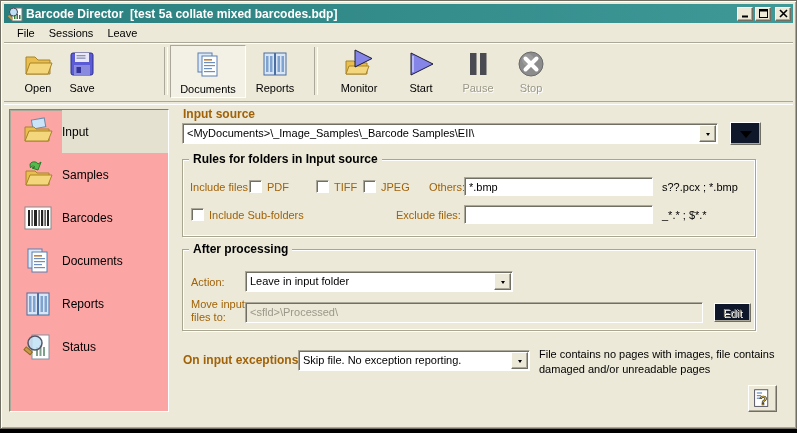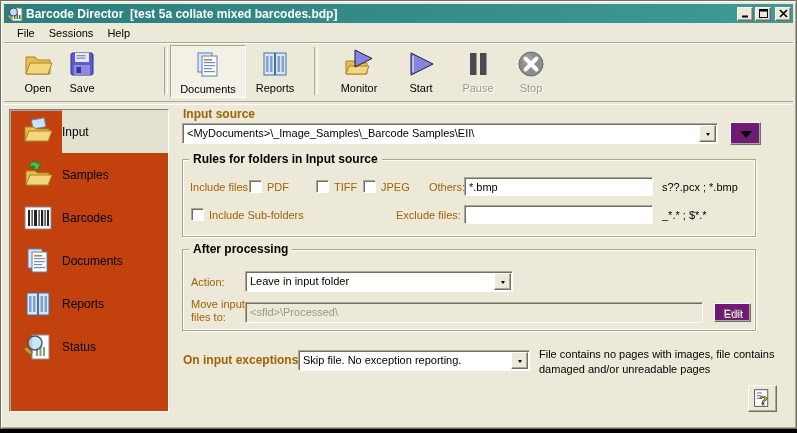--- a/index.html
+++ b/index.html
@@ -23,21 +23,21 @@
   .toolbar{position:absolute;left:3px;top:42px;right:3px;height:58px;}
   .tbtn{position:absolute;top:2px;height:53px;display:flex;flex-direction:column;align-items:center;justify-content:flex-start;padding-top:3px;box-sizing:border-box;}
   .tbtn .ticon{width:32px;height:32px;display:block;}
   .tbtn .ticon svg{width:32px;height:32px;display:block;}
   .tbtn .tlabel{font-size:11px;margin-top:2px;color:#000;}
   .tbtn.disabled .tlabel{color:#9B988A;text-shadow:1px 1px 0 #fff;}
   .tbtn.selected{background:#F3F1E6;border:1px solid;border-color:#ACA899 #fff #fff #ACA899;}
   .tsep{position:absolute;top:4px;height:48px;width:2px;border-left:1px solid #ACA899;border-right:1px solid #fff;}
   .toolbar-groove{position:absolute;left:3px;top:100px;right:3px;height:2px;border-top:1px solid #ACA899;border-bottom:1px solid #fff;}
   
-  .sidebar{position:absolute;left:8px;top:108px;width:160px;height:303px;background:#c2410c;
+  .sidebar{position:absolute;left:8px;top:108px;width:160px;height:303px;background:#fca5a5;
     border:1px solid;border-color:#808080 #fff #fff #808080;box-shadow:inset 1px 1px 0 #ACA899;box-sizing:border-box;}
   .side-item{height:43px;display:flex;align-items:center;cursor:default;}
   .side-item .sicon{width:32px;height:32px;margin:0 8px 0 12px;flex:0 0 auto;}
   .side-item .sicon svg{width:32px;height:32px;display:block;}
   .side-item .slabel-wrap{flex:1;height:100%;display:flex;align-items:center;}
   .side-item .slabel{font-size:12px;color:#000;}
   .side-item.selected .slabel-wrap{background:#E5E1D0;}
   
   .lbl{position:absolute;font-size:11px;color:#a16207;white-space:nowrap;}
   .lbl.bold{font-weight:bold;font-size:12px;}
@@ -46,21 +46,21 @@
   .combo{position:absolute;background:#fff;border:1px solid;border-color:#ACA899 #fff #fff #ACA899;
     box-shadow:inset 1px 1px 0 #716F64;box-sizing:border-box;display:flex;align-items:stretch;}
   .combo .ctext{flex:1;font-size:11px;padding:3px 2px 0 4px;white-space:nowrap;overflow:hidden;}
   .combo .cbtn{width:15px;margin:1px;background:#ECE9D8;border:1px solid;border-color:#fff #716F64 #716F64 #fff;
     box-shadow:inset -1px -1px 0 #ACA899;display:flex;align-items:center;justify-content:center;}
   .tri{width:0;height:0;border:3px solid transparent;border-top:4px solid #000;margin-top:4px;}
   .checkbox{position:absolute;width:13px;height:13px;background:#fff;border:1px solid;border-color:#ACA899 #fff #fff #ACA899;
     box-shadow:inset 1px 1px 0 #716F64;box-sizing:border-box;}
   .groupbox{position:absolute;border:1px solid #A9A58E;box-shadow:inset 1px 1px 0 #fff,inset -1px -1px 0 #fff,1px 1px 0 #fff;box-sizing:border-box;}
   .groupbox .legend{position:absolute;top:-8px;left:6px;background:#ECE9D8;padding:0 4px;font-weight:bold;font-size:12px;white-space:nowrap;}
-  .push-btn{position:absolute;background:#701a75;border:1px solid;border-color:#fff #716F64 #716F64 #fff;
+  .push-btn{position:absolute;background:#0f172a;border:1px solid;border-color:#fff #716F64 #716F64 #fff;
     box-shadow:inset -1px -1px 0 #ACA899;font-size:11px;display:flex;align-items:center;justify-content:center;box-sizing:border-box;}
   .push-btn.disabled{color:#9B988A;text-shadow:1px 1px 0 #fff;}
   .field.disabled{background:#ECE9D8;color:#9B988A;}
   .hint{position:absolute;font-size:11px;color:#000;white-space:nowrap;}
   .help-btn{position:absolute;left:747px;top:384px;width:29px;height:27px;background:#ECE9D8;
     border:1px solid;border-color:#fff #716F64 #716F64 #fff;box-shadow:inset -1px -1px 0 #ACA899;
     display:flex;align-items:center;justify-content:center;padding:0;}
   .help-btn svg{width:21px;height:21px;}
 </style>
 </head>
@@ -96,21 +96,21 @@
           <svg viewBox="0 0 9 9">
             <path d="M1 1 L8 8 M8 1 L1 8" stroke="#000" stroke-width="1.6"></path>
           </svg>
         </button>
     </span>
   </div>
 
   <div class="menubar">
     <span class="menu-item">File</span>
     <span class="menu-item">Sessions</span>
-    <span class="menu-item">Help</span>
+    <span class="menu-item">Leave</span>
   </div>
 
   <div class="toolbar">
     <div class="tbtn" style="left:10px;width:48px;">
       <span class="ticon">
         <svg viewBox="0 0 32 32">
             <path d="M4 9 h9 l3 3 h12 v14 H4z" fill="#E9BE4E" stroke="#A88428"></path>
             <path d="M4 26 L8 15 H30 L26 26z" fill="#F4D77C" stroke="#A88428"></path>
           </svg>
       </span>

